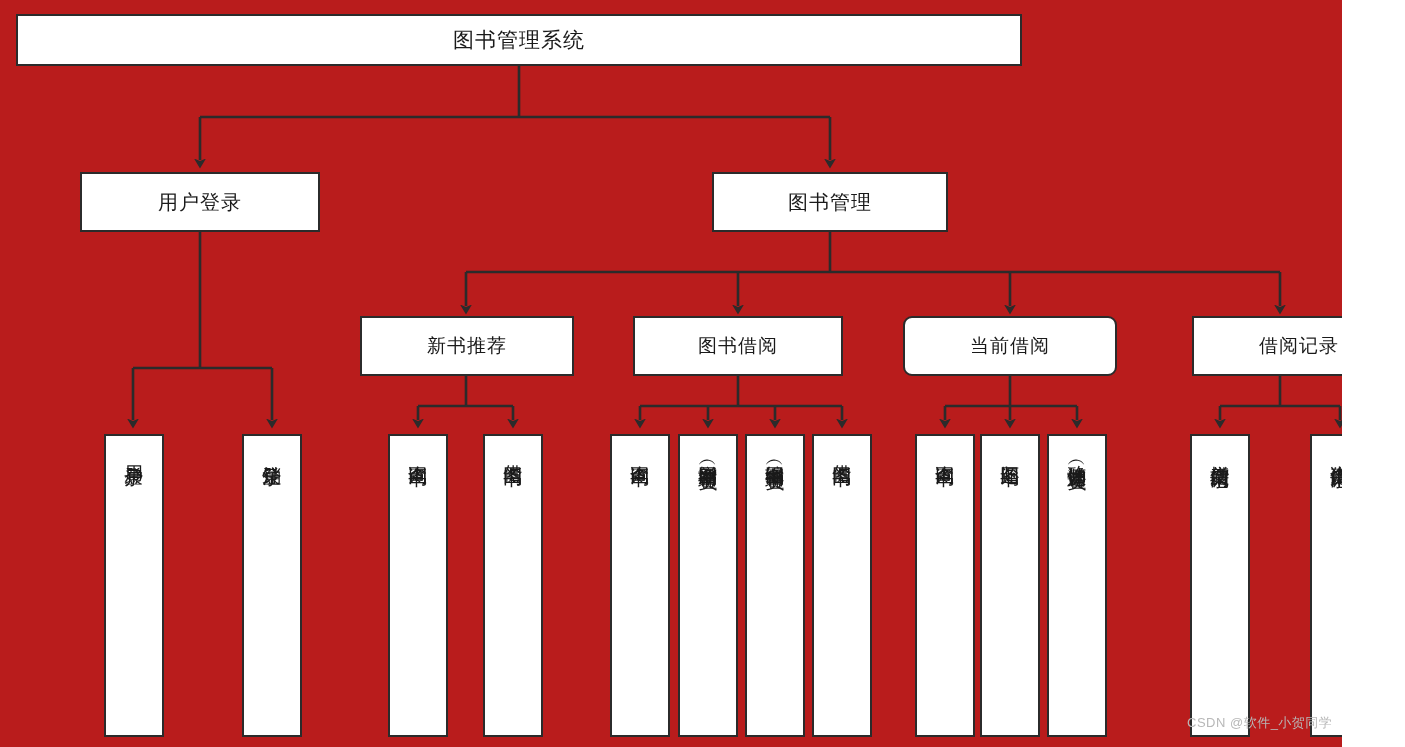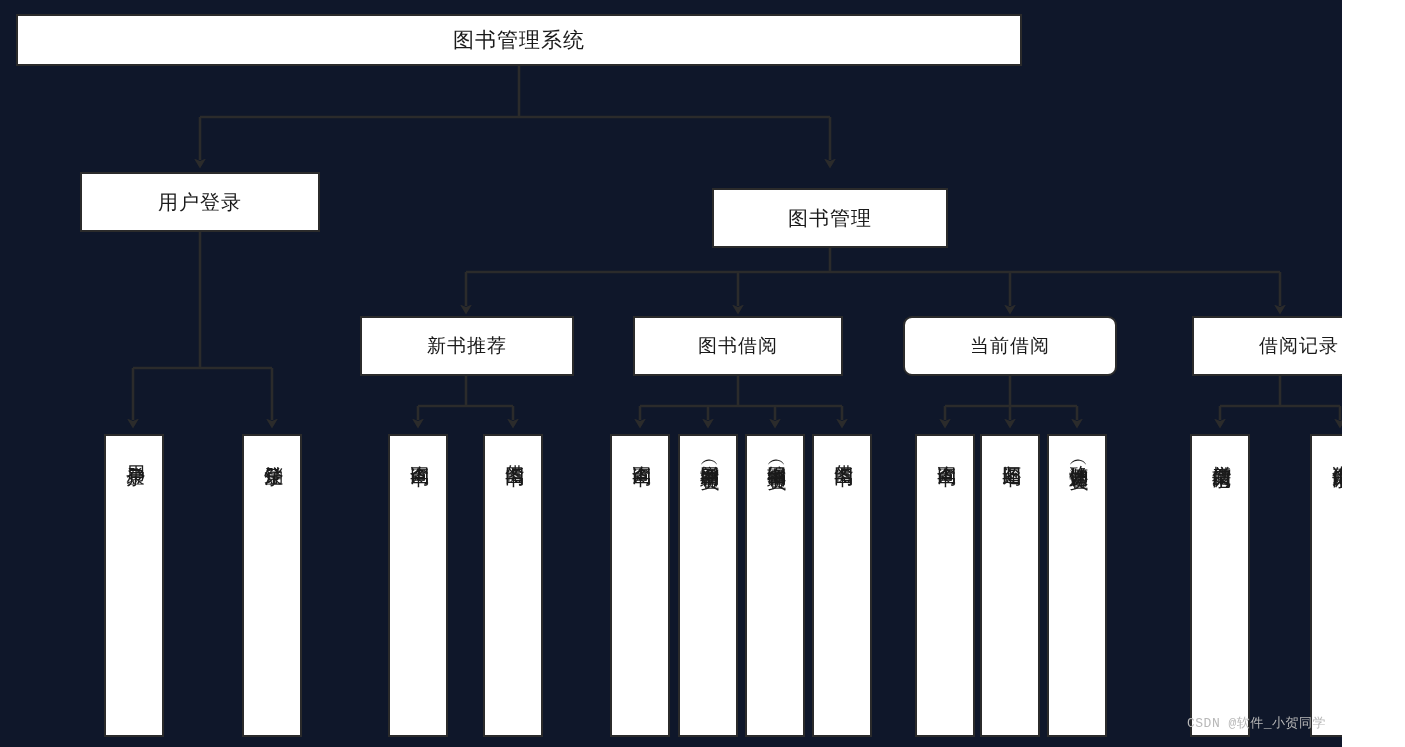--- a/index.html
+++ b/index.html
@@ -8,23 +8,22 @@
     padding: 0;
     background: #ffffff;
   }
   body {
     font-family: "Liberation Sans", "DejaVu Sans", sans-serif;
   }
   #canvas {
     position: relative;
     width: 1342px;
     height: 747px;
-    background: #0f172a;
+    background: #b91c1c;
     overflow: hidden;
-    font-family: Liberation Mono, monospace;
   }
   #edges {
     position: absolute;
     left: 0;
     top: 0;
     width: 1405px;
     height: 747px;
     pointer-events: none;
   }
   .node {
@@ -130,21 +129,21 @@
     </g>
   </svg>
 
   <div class="node node-root" style="left:16px; top:14px; width:1006px; height:52px;">
     <span>图书管理系统</span>
   </div>
 
   <div class="node node-l1" style="left:80px; top:172px; width:240px; height:60px;">
     <span>用户登录</span>
   </div>
-  <div class="node node-l1" style="left:712px; top:188px; width:236px; height:60px;text-align:center;">
+  <div class="node node-l1" style="left:712px; top:172px; width:236px; height:60px;text-align:center;">
     <span>图书管理</span>
   </div>
 
   <div class="node node-l2" style="left:360px; top:316px; width:214px; height:60px;">
     <span>新书推荐</span>
   </div>
   <div class="node node-l2" style="left:633px; top:316px; width:210px; height:60px;">
     <span>图书借阅</span>
   </div>
   <div class="node node-l2" style="left:903px; top:316px; width:214px; height:60px;border-radius:9px;">

